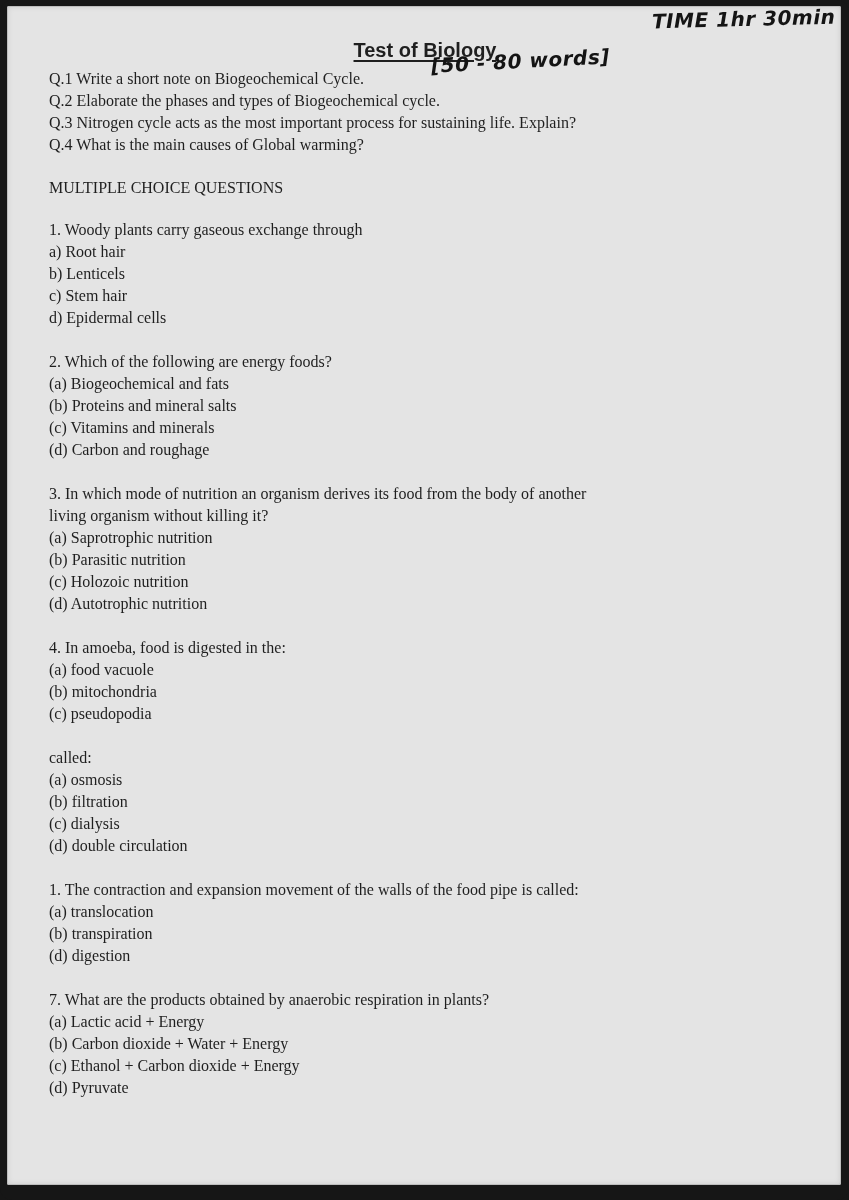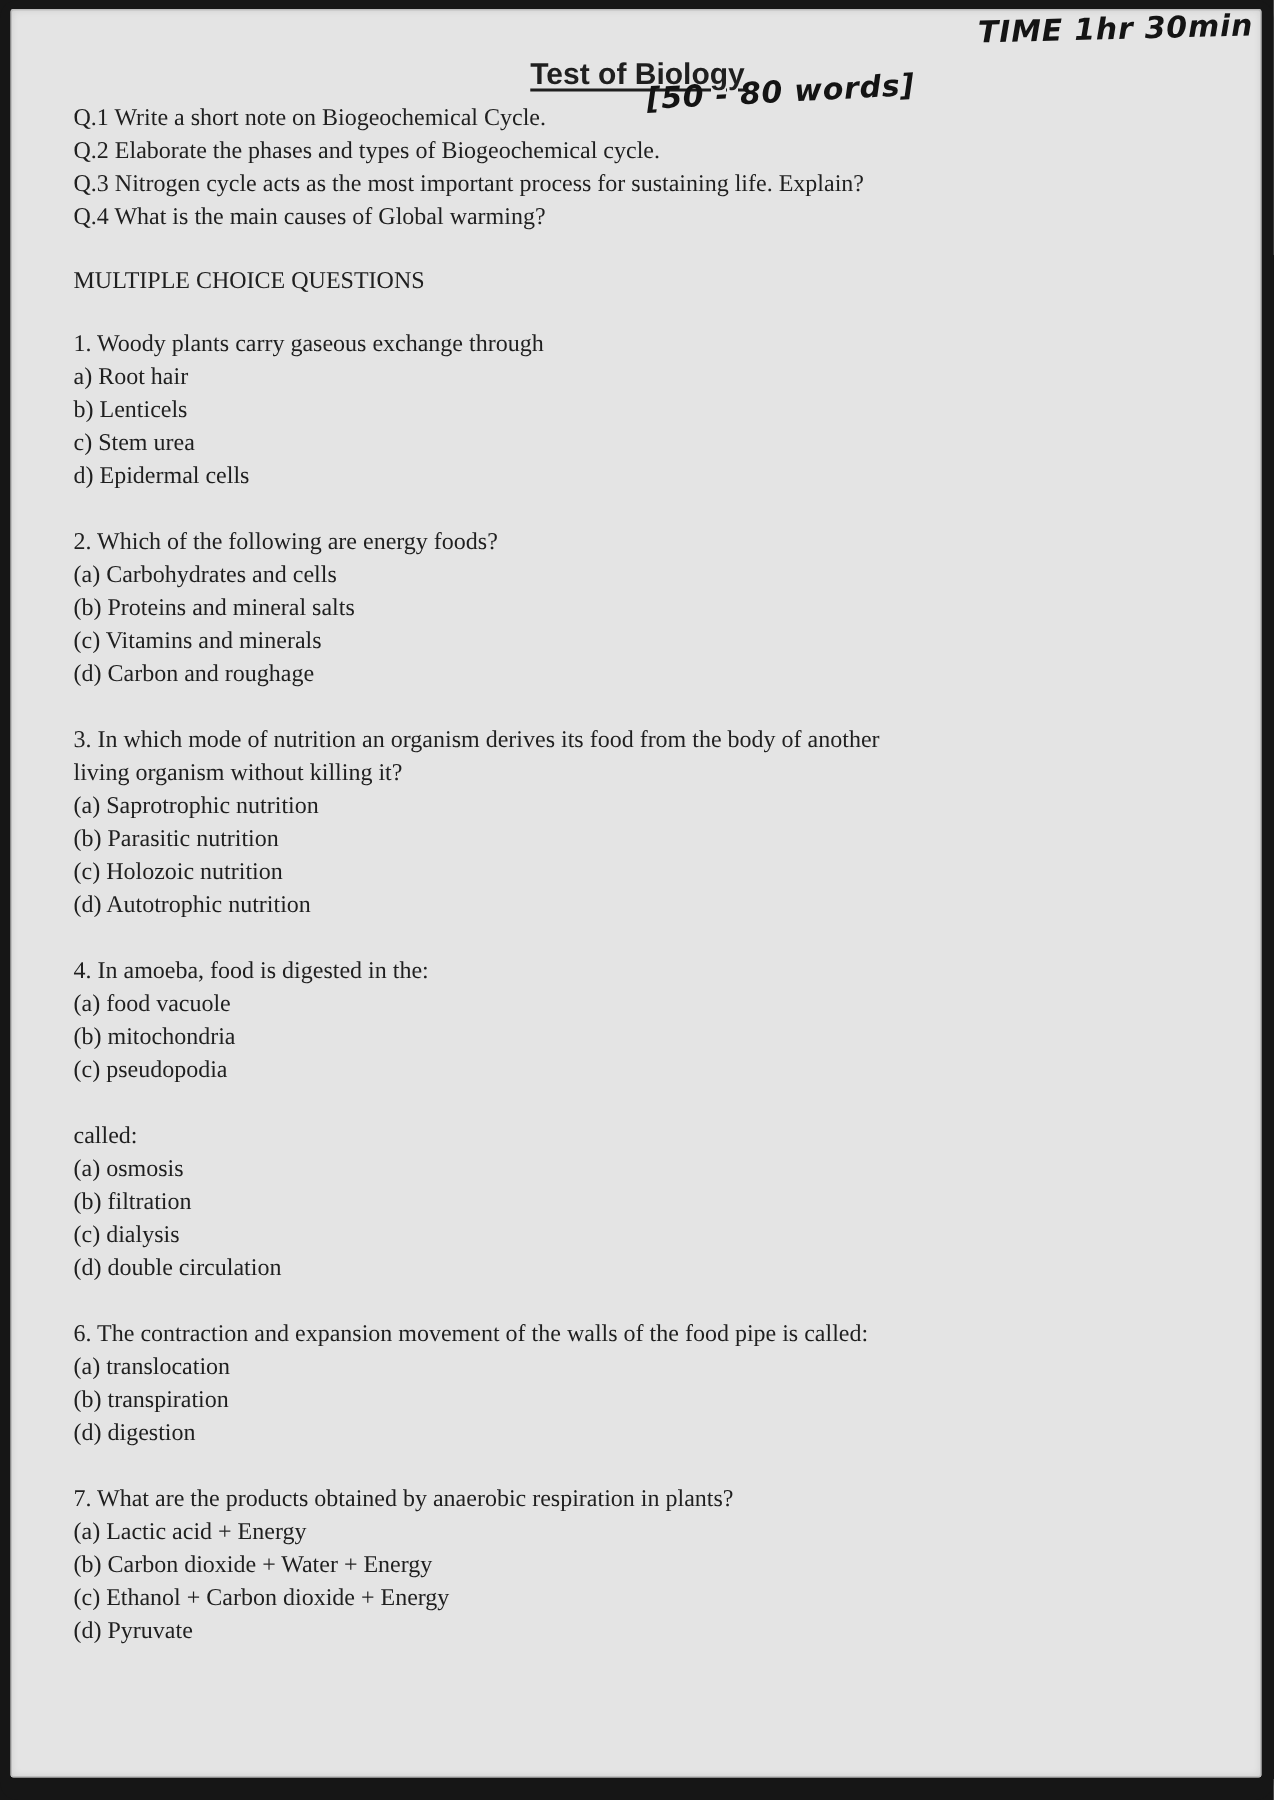--- a/index.html
+++ b/index.html
@@ -86,27 +86,27 @@
       <p>Q.3 Nitrogen cycle acts as the most important process for sustaining life. Explain?</p>
       <p>Q.4 What is the main causes of Global warming?</p>
     </div>
 
     <p class="mcq-header">MULTIPLE CHOICE QUESTIONS</p>
 
     <div class="mcq-block">
       <p>1. Woody plants carry gaseous exchange through</p>
       <p>a) Root hair</p>
       <p>b) Lenticels</p>
-      <p>c) Stem urea</p>
+      <p>c) Stem hair</p>
       <p>d) Epidermal cells</p>
     </div>
 
     <div class="mcq-block">
       <p>2. Which of the following are energy foods?</p>
-      <p>(a) Carbohydrates and cells</p>
+      <p>(a) Biogeochemical and fats</p>
       <p>(b) Proteins and mineral salts</p>
       <p>(c) Vitamins and minerals</p>
       <p>(d) Carbon and roughage</p>
     </div>
 
     <div class="mcq-block">
       <p>3. In which mode of nutrition an organism derives its food from the body of another</p>
       <p>living organism without killing it?</p>
       <p>(a) Saprotrophic nutrition</p>
       <p>(b) Parasitic nutrition</p>
@@ -123,21 +123,21 @@
 
     <div class="mcq-block">
       <p>called:</p>
       <p>(a) osmosis</p>
       <p>(b) filtration</p>
       <p>(c) dialysis</p>
       <p>(d) double circulation</p>
     </div>
 
     <div class="mcq-block">
-      <p>6. The contraction and expansion movement of the walls of the food pipe is called:</p>
+      <p>1. The contraction and expansion movement of the walls of the food pipe is called:</p>
       <p>(a) translocation</p>
       <p>(b) transpiration</p>
       <p>(d) digestion</p>
     </div>
 
     <div class="mcq-block">
       <p>7. What are the products obtained by anaerobic respiration in plants?</p>
       <p>(a) Lactic acid + Energy</p>
       <p>(b) Carbon dioxide + Water + Energy</p>
       <p>(c) Ethanol + Carbon dioxide + Energy</p>

